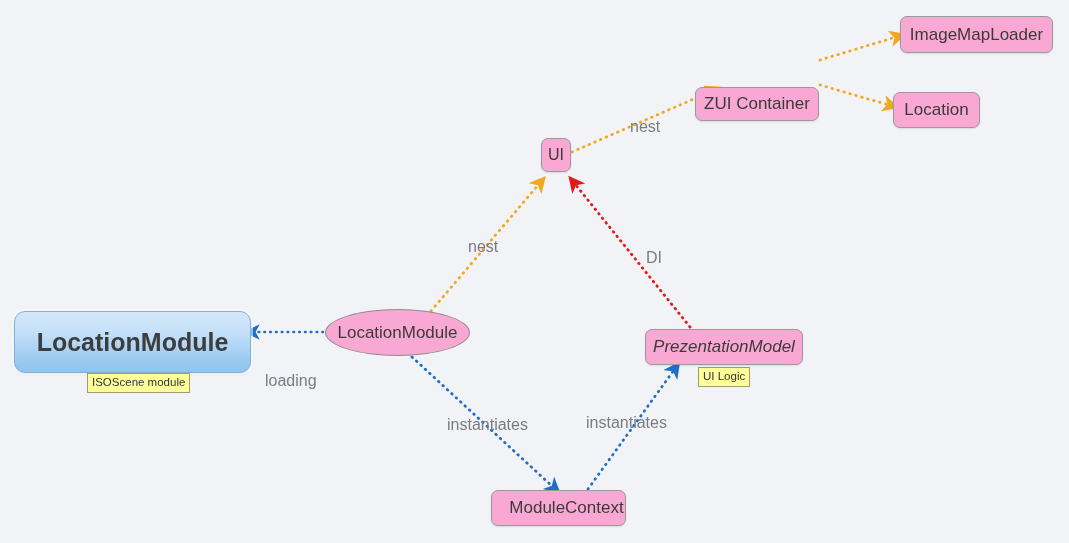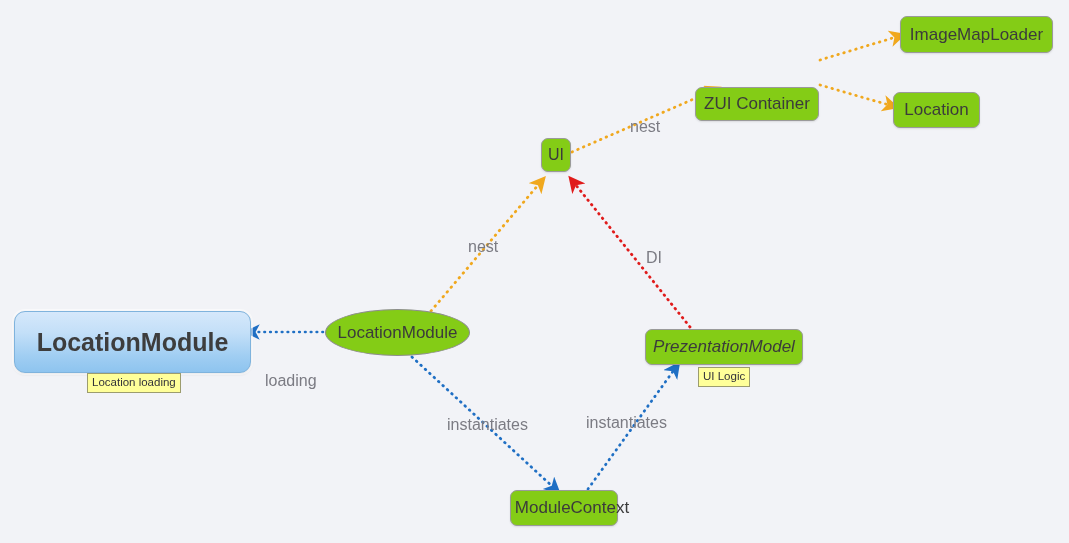--- a/index.html
+++ b/index.html
@@ -18,21 +18,21 @@
   svg.edges {
     position: absolute;
     left: 0;
     top: 0;
     width: 1069px;
     height: 543px;
   }
   .node {
     position: absolute;
     box-sizing: border-box;
-    background: #84cc16;
+    background: #f9a8d4;
     border: 1px solid #9a9a9a;
     border-radius: 7px;
     display: flex;
     align-items: center;
     justify-content: center;
     color: #3b3b3b;
     font-size: 17px;
     font-family: "Liberation Sans", sans-serif;
     white-space: nowrap;
     box-shadow: 0 1px 2px rgba(0,0,0,0.10);
@@ -120,21 +120,21 @@
     </g>
 
     <g>
       <path d="M588,489 L674,370" stroke="#1f6fc4" stroke-width="2.8" fill="none" stroke-dasharray="0.6 5.4" stroke-linecap="round" marker-end="url(#arrow-blue)"></path>
     </g>
   </svg>
 
   <div class="node selected" style="left:14px; top:311px; width:237px; height:62px;">
     <span>LocationModule</span>
   </div>
-  <div class="tooltip" style="left:87px; top:373px;">Location loading</div>
+  <div class="tooltip" style="left:87px; top:373px;">ISOScene module</div>
 
   <div class="node ellipse" style="left:325px; top:309px; width:145px; height:47px;">
     <span>LocationModule</span>
   </div>
 
   <div class="node tiny" style="left:541px; top:138px; width:30px; height:34px;">
     <span>UI</span>
   </div>
 
   <div class="node" style="left:695px; top:55px; width:124px; height:34px;margin-top:32px;">
@@ -147,21 +147,21 @@
 
   <div class="node" style="left:893px; top:92px; width:87px; height:36px;">
     <span>Location</span>
   </div>
 
   <div class="node" style="left:645px; top:329px; width:158px; height:36px;font-style:italic;">
     <span>PrezentationModel</span>
   </div>
   <div class="tooltip" style="left:698px; top:367px;">UI Logic</div>
 
-  <div class="node" style="left:510px; top:490px; width:108px; height:36px;padding-left:16px;">
+  <div class="node" style="left:491px; top:490px; width:135px; height:36px;padding-left:16px;">
     <span>ModuleContext</span>
   </div>
 
   <div class="edge-label" style="left:265px; top:327px;margin-top:45px;">loading</div>
 
   <div class="edge-label" style="left:468px; top:238px;">nest</div>
 
   <div class="edge-label" style="left:630px; top:118px;">nest</div>
 
   <div class="edge-label" style="left:634px; top:249px;margin-left:12px;">DI</div>

